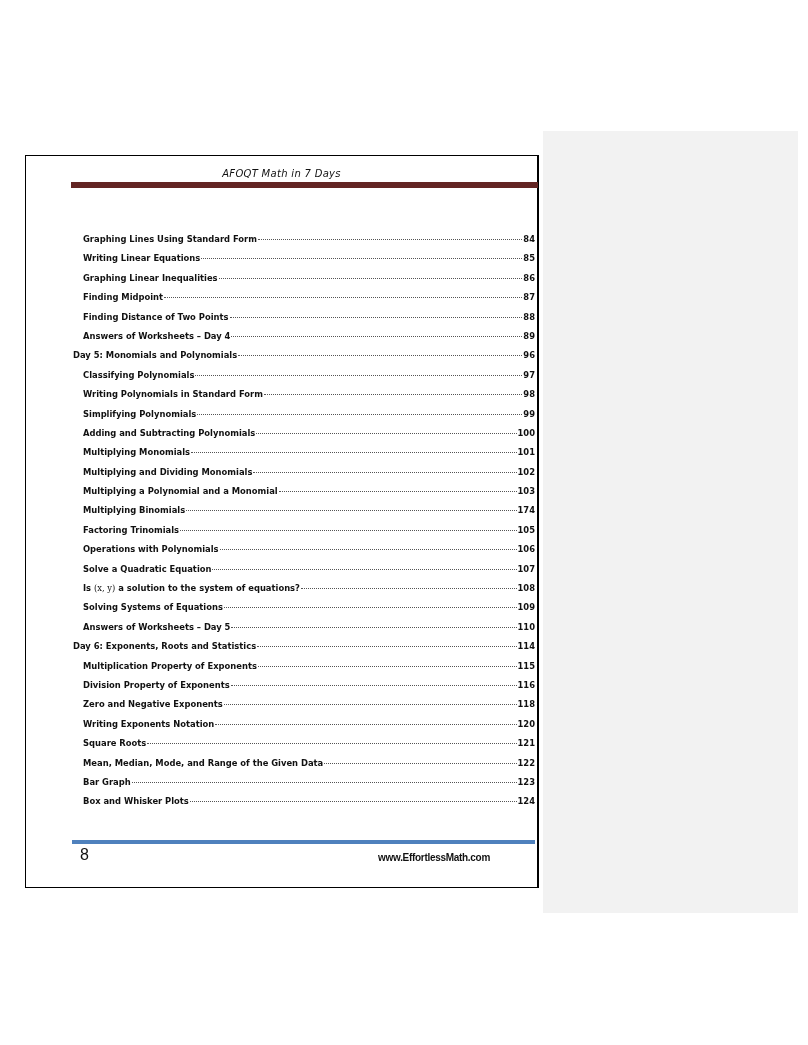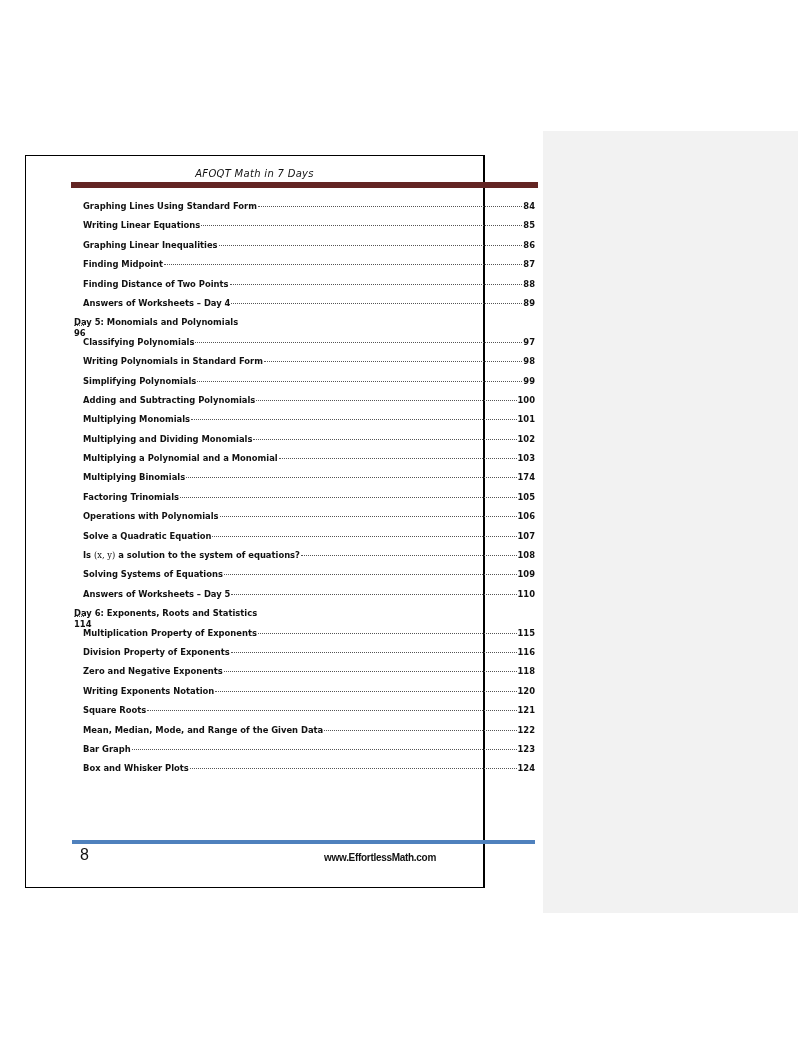--- a/index.html
+++ b/index.html
@@ -6,44 +6,44 @@
     body {
       width: 808px; height: 1045px; position: relative; overflow: hidden;
       background: #ffffff;
       font-family: "DejaVu Sans", "Liberation Sans", sans-serif;
     }
     .comment-pane {
       position: absolute; left: 543px; top: 131px; width: 255px; height: 782px;
       background: #f2f2f2;
     }
     .page {
-      position: absolute; left: 25px; top: 155px; width: 460px; height: 733px;
+      position: absolute; left: 25px; top: 155px; width: 514px; height: 733px;
       border: 1px solid #000; border-right-width: 2px; border-bottom-width: 1px;
       background: #fff; box-sizing: border-box;
     }
     .header-title {
       position: absolute; left: 0; right: 0; top: 12px;
       text-align: center; font-style: italic; font-size: 10px; color: #111;
       letter-spacing: 0.3px;
     }
     .header-rule {
       position: absolute; left: 45px; width: 467px; top: 26px; height: 6px;
       background: #632523;
     }
     .toc {
       position: absolute; left: 47px; top: 45px; width: 462px;
       margin: 0; padding: 0; list-style: none;
     }
     .toc-entry {
       display: flex; align-items: baseline; height: 19.4px;
       font-size: 8.4px; color: #111; font-weight: bold;
     }
-    .toc-entry.level-1 { padding-left: 0; font-weight: bold; flex-direction: column; }
+    .toc-entry.level-1 { padding-left: 0; font-weight: bold; }
     .toc-entry.level-2 { padding-left: 10px; }
-    .toc-label { white-space: nowrap; }
+    .toc-label { white-space: nowrap; margin-top: 33px; }
     .toc-label .math { font-family: "DejaVu Serif", serif; font-weight: normal; }
     .toc-leader {
       flex: 1; margin: 0 1px; border-bottom: 1px dotted #555; transform: translateY(-2px);
       min-width: 10px;
     }
     .toc-page { white-space: nowrap; }
     .footer-rule {
       position: absolute; left: 46px; width: 463px; top: 684px; height: 4px;
       background: #4f81bd;
     }

